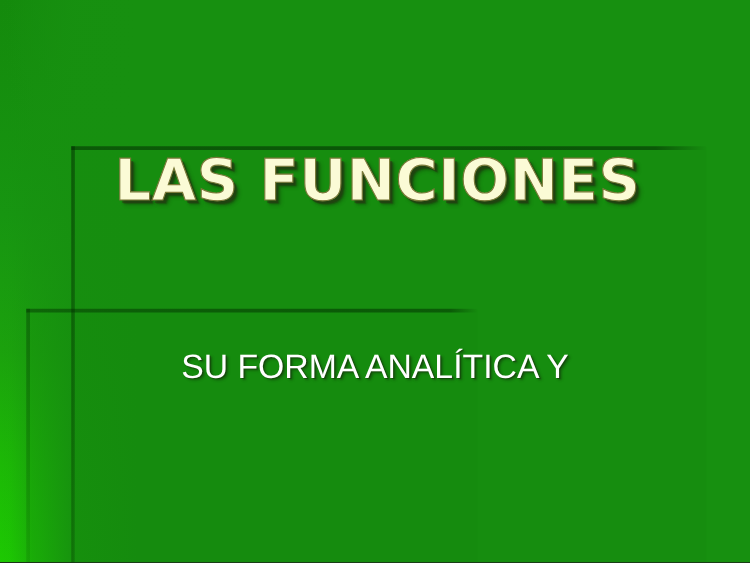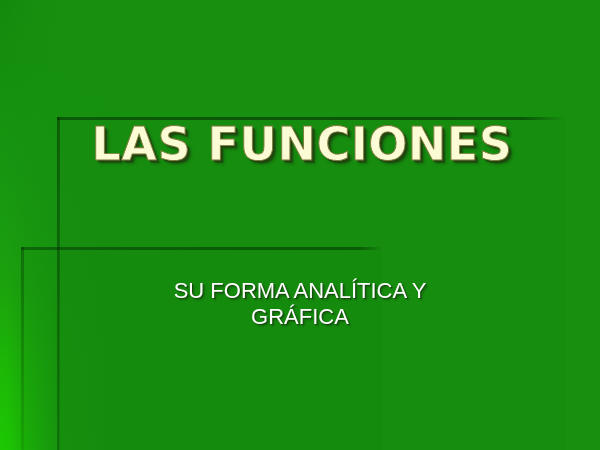--- a/index.html
+++ b/index.html
@@ -123,21 +123,21 @@
     left: 60px;
     top: 278px;
     width: 480px;
     text-align: center;
     line-height: 1.18;
   }
   #subtitle-block .subtitle-line {
     display: block;
     font-family: "Liberation Sans", sans-serif;
     font-weight: 400;
-    font-size: 22px;
+    font-size: 27px;
     letter-spacing: 0px;
     color: #FFFFFF;
     text-shadow:
        1px 1px 0 rgba(25,50,15,0.55),
        2px 2px 2px rgba(15,35,8,0.45);
     white-space: nowrap;
   }
 </style>
 </head>
 <body>
@@ -156,16 +156,15 @@
     <div class="edge-top"></div>
     <div class="edge-left"></div>
   </div>
 
   <div id="title-block">
     <span class="title-line">LAS FUNCIONES</span>
   </div>
 
   <div id="subtitle-block">
     <span class="subtitle-line">SU FORMA ANALÍTICA Y</span>
-    <span class="subtitle-line">GRÁFICA</span>
   </div>
 
 </div>
 
 </body></html>

